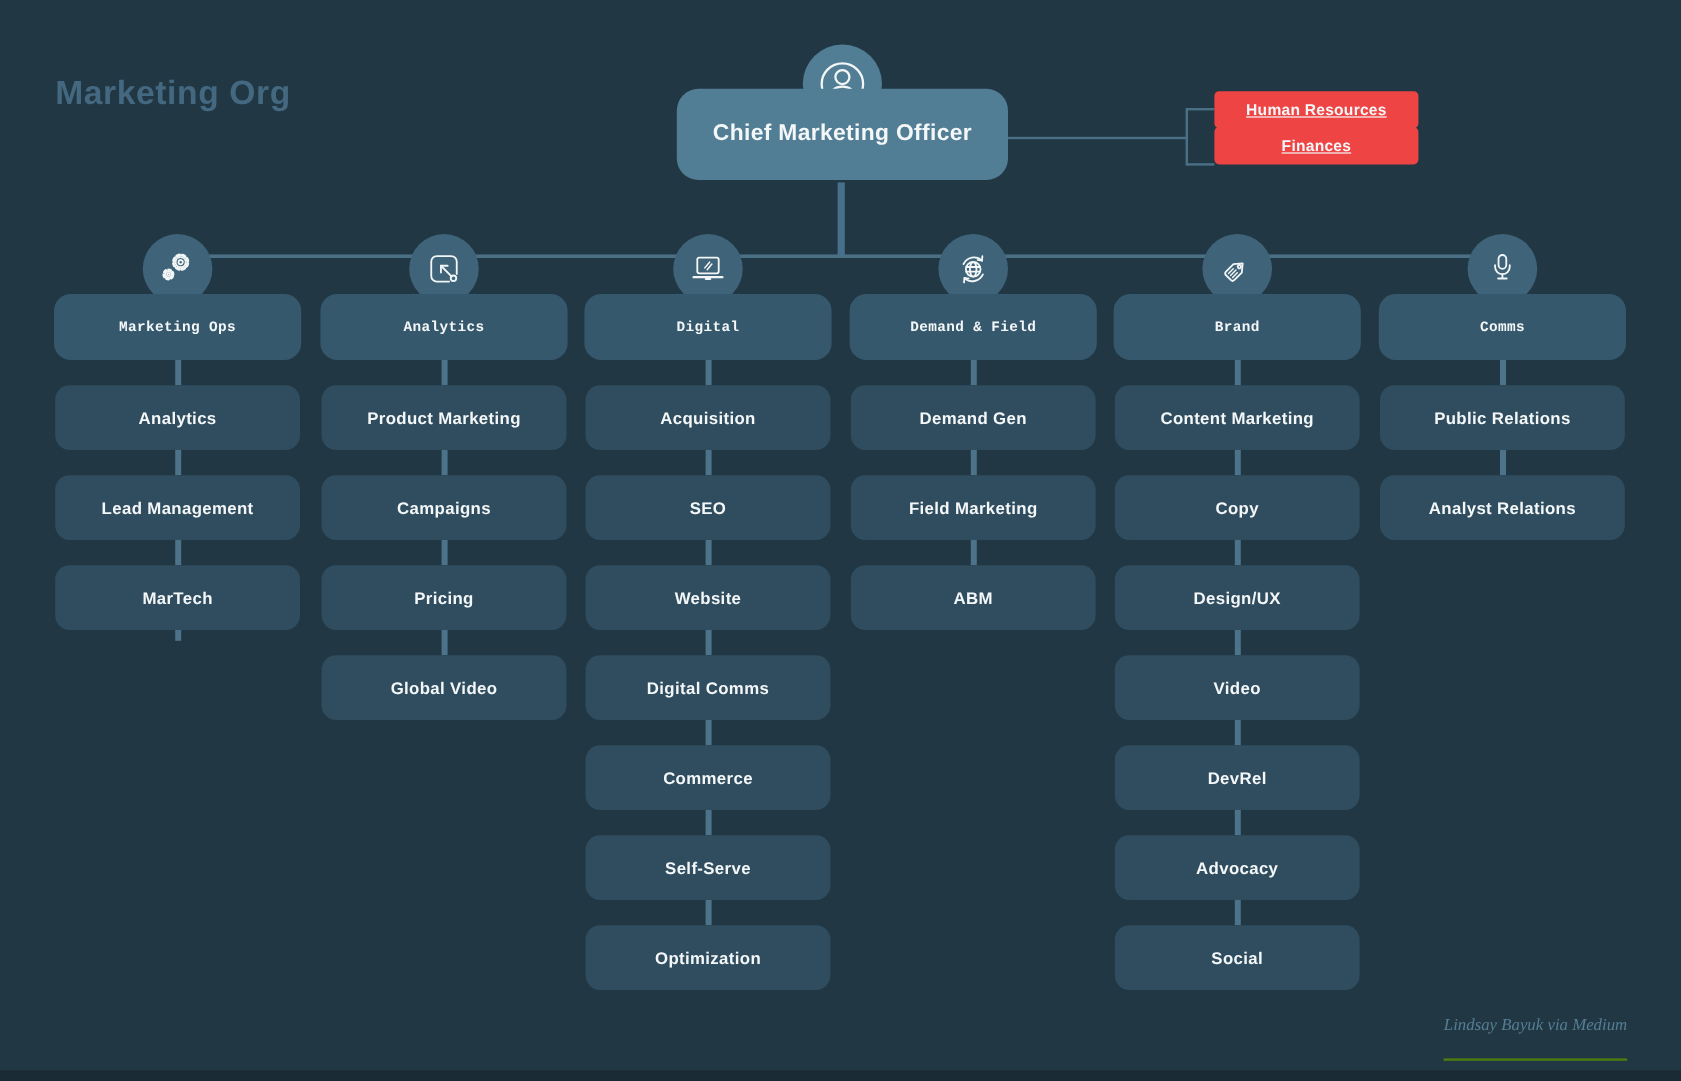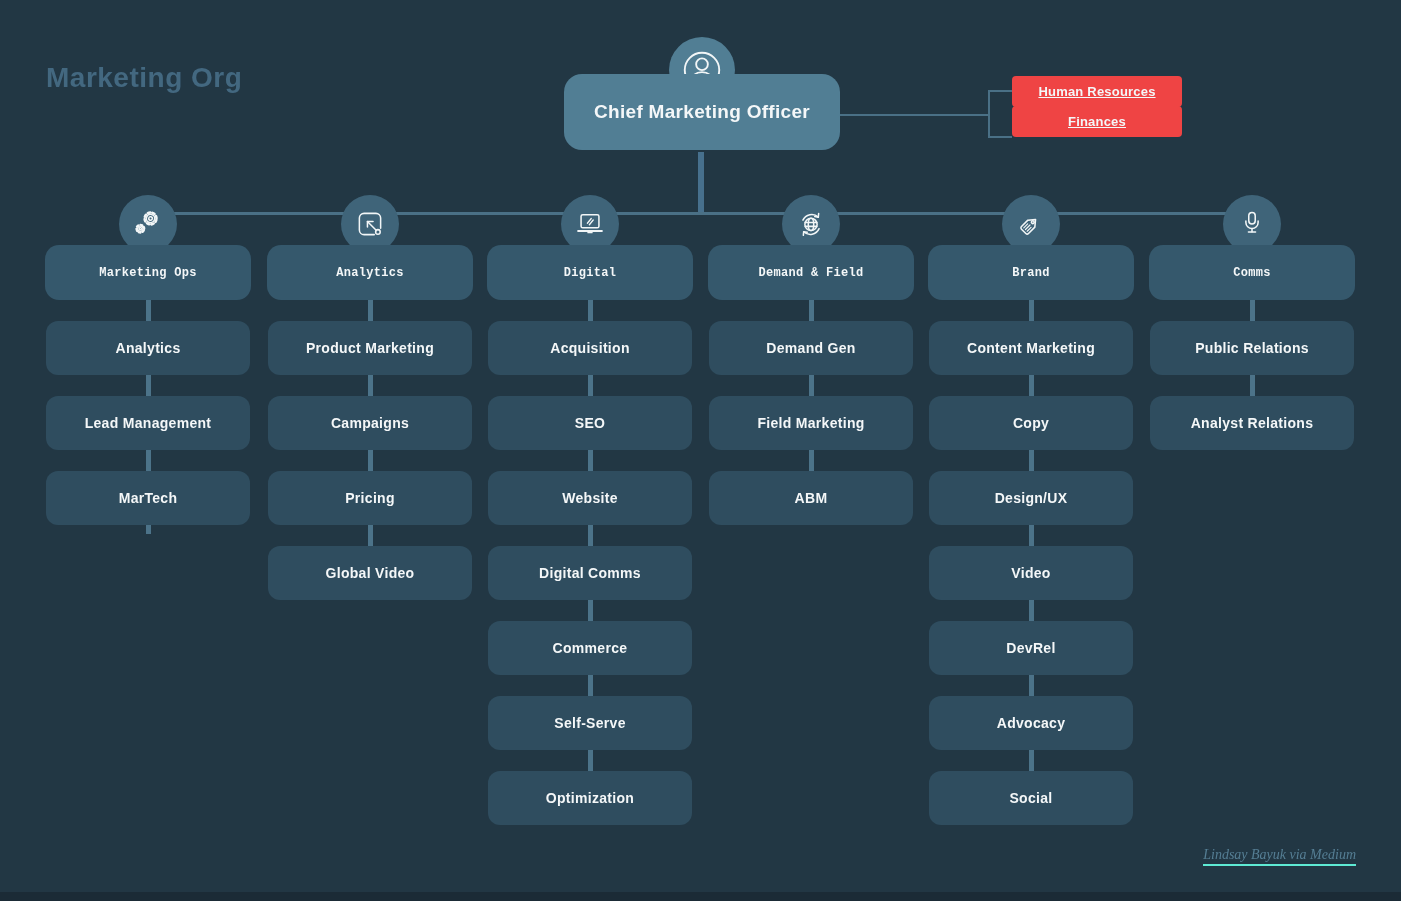--- a/index.html
+++ b/index.html
@@ -55,21 +55,21 @@
   .sub-box{
     width:204px;height:54px;margin:0 auto;border-radius:12px;
     background:var(--sub_box,#2F4D5F);display:flex;align-items:center;justify-content:center;
     font-size:14px;font-weight:700;color:var(--node_text,#F4F7F8);letter-spacing:.3px;text-align:center;
   }
   
   .attribution{
     position:absolute;right:45px;top:847px;
     font-family:"Liberation Serif",serif;font-style:italic;font-size:14px;
     color:var(--attribution_text,#557E94);
-    border-bottom:2px solid #5eead4;padding-bottom:1px;cursor:pointer;text-decoration:none;
+    border-bottom:2px solid #4d7c0f;padding-bottom:19px;cursor:pointer;text-decoration:none;
   }
   .bottom-bar{position:absolute;left:0;bottom:0;width:100%;height:9px;background:#1B2B36;}
   svg{display:block;}
 </style>
 </head>
 <body>
 
 <div class="canvas" style="--background: #223744; --primary_box: #517E94; --dept_header_box: #35586C; --sub_box: #2F4D5F; --icon_circle: #3F6479; --connector: #4A7086; --title_text: #436880; --node_text: #F4F7F8; --attribution_text: #557E94;">
 
   <h1 class="page-title">Marketing Org</h1>

